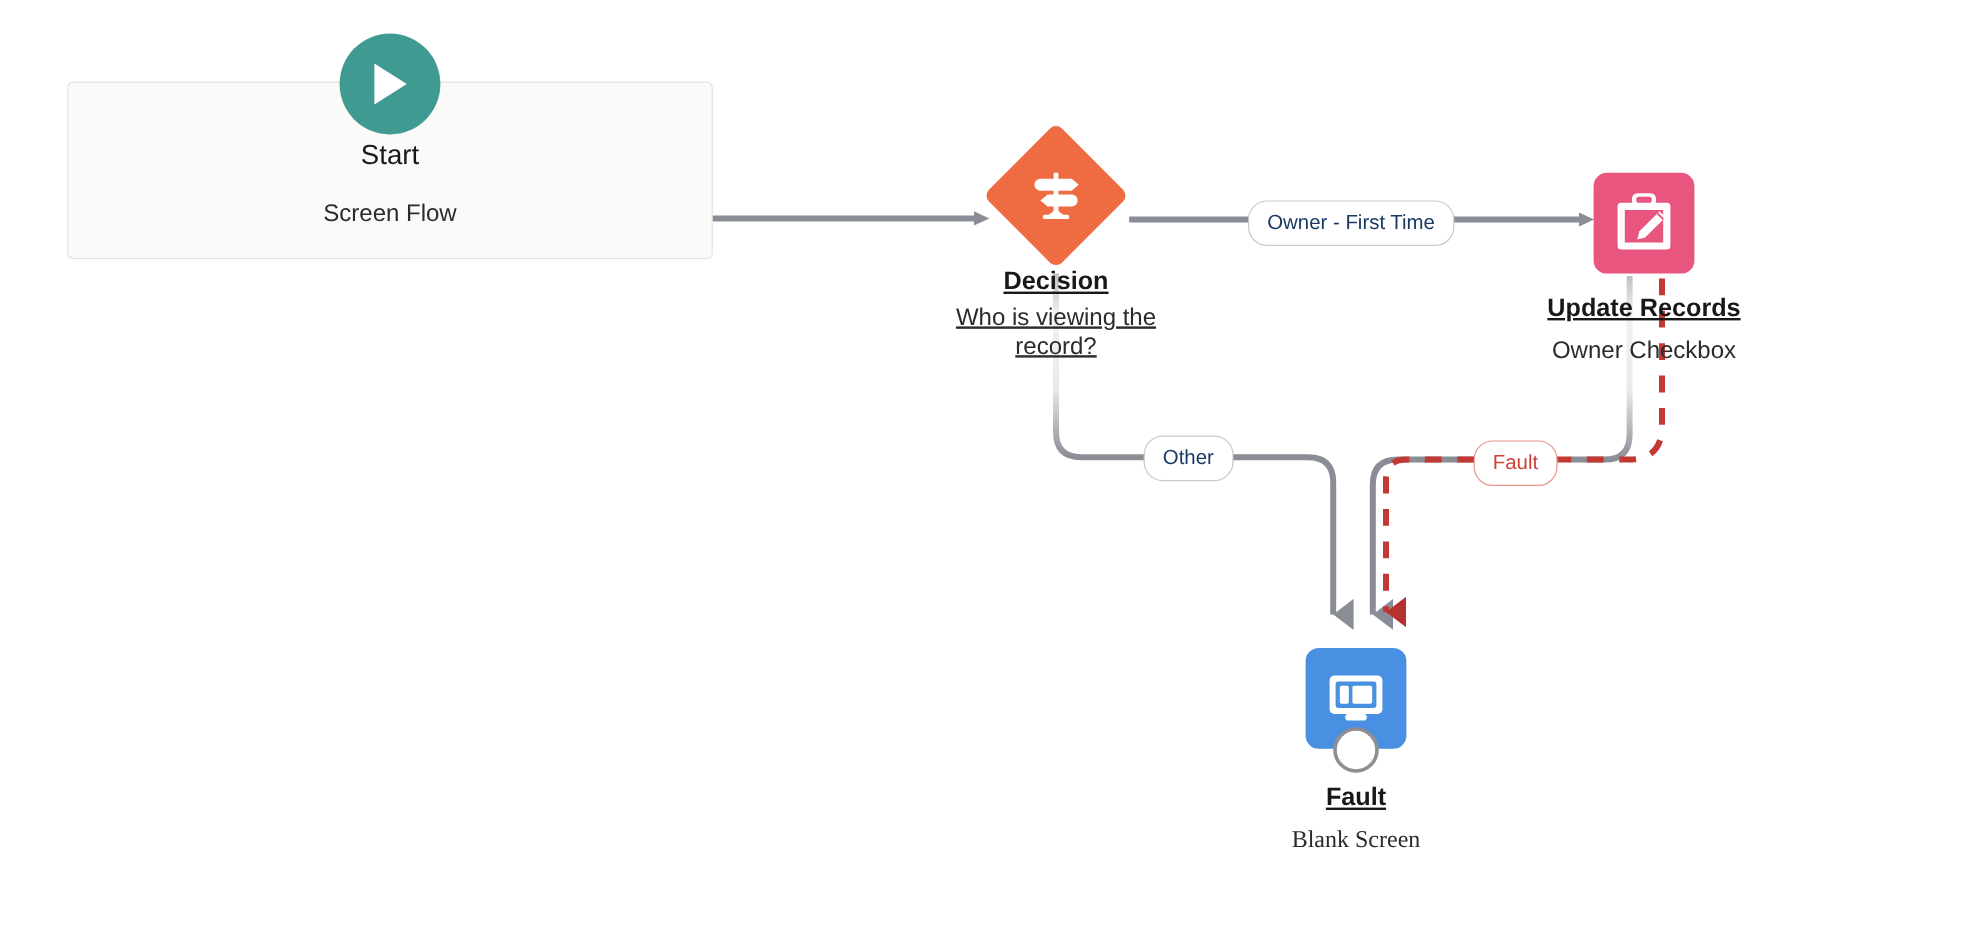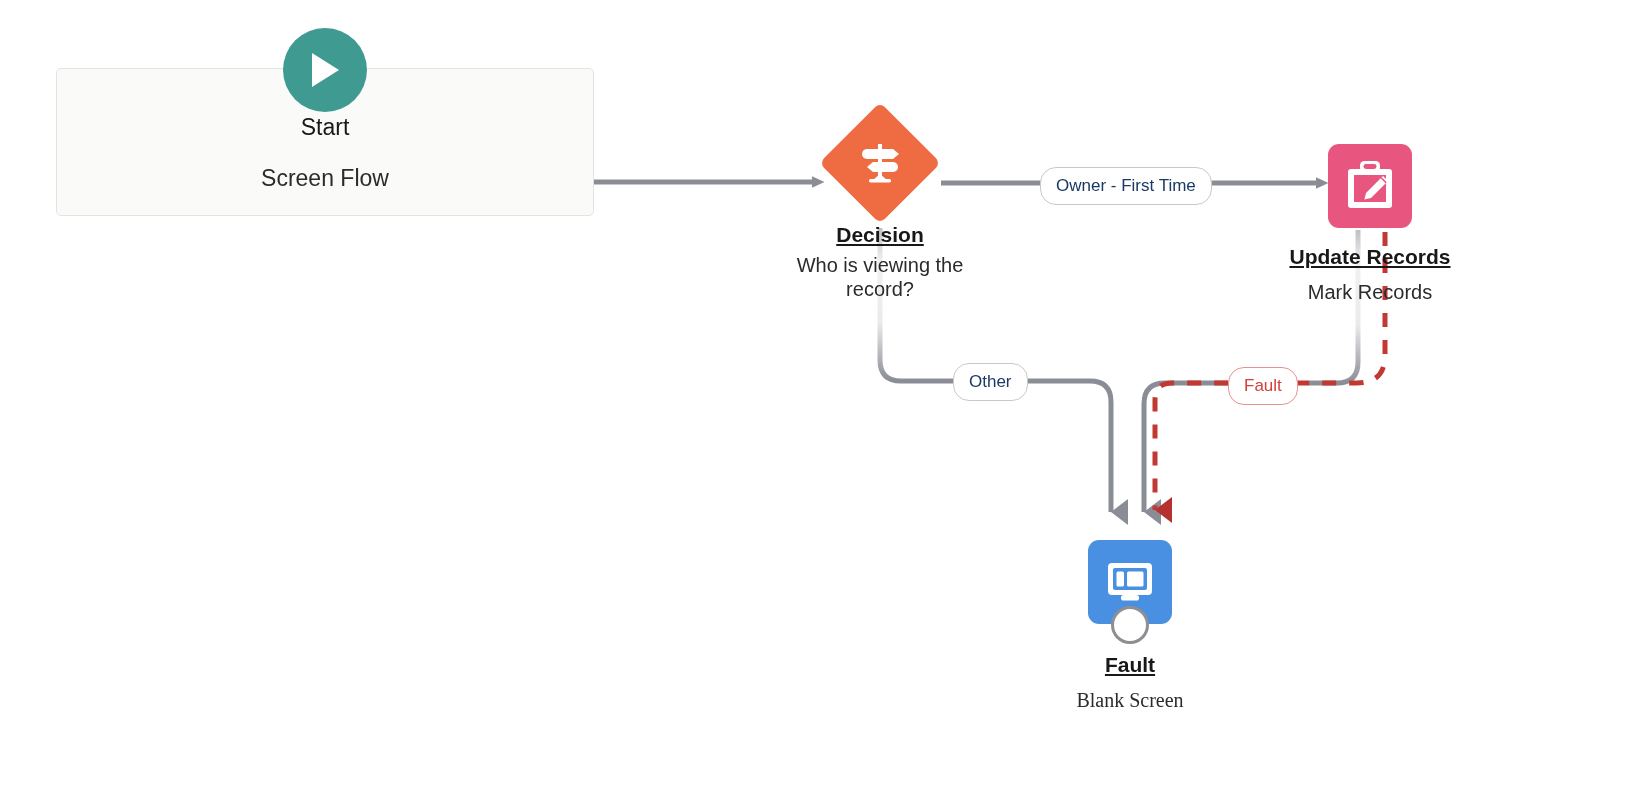--- a/index.html
+++ b/index.html
@@ -94,21 +94,21 @@
     z-index: 3;
   }
   .start-label {
     font-size: 23px;
     font-weight: normal;
     color: #181818;
     line-height: 1.2;
     margin-top: 4px;
   }
   .start-sublabel {
-    font-size: 23px;
+    font-size: 20px;
     color: #2b2b2b;
     margin-top: 24px;
   }
 
   
   #decision-node {
     left: 760px;
     top: 120px;
     width: 240px;
   }
@@ -125,20 +125,21 @@
     z-index: 3;
   }
   .diamond > svg { transform: rotate(-45deg); }
   #decision-node .node-title { margin-top: 16px; }
   #decision-node .node-sub {
     width: 230px;
     white-space: normal;
     line-height: 1.16;
     margin-top: 6px;
     font-size: 20px;
+    text-decoration: underline;
   }
 
   
   .sq-icon {
     width: 84px;
     height: 84px;
     border-radius: 11px;
     display: flex;
     align-items: center;
     justify-content: center;
@@ -289,21 +290,21 @@
         <path d="M9 15 h32 v27 H9 Z" fill="#e8557e"></path>
 
         <rect x="15" y="1" width="20" height="11" rx="4.5" fill="#ffffff"></rect>
         <rect x="18.5" y="4" width="13" height="5" rx="2.4" fill="#e8557e"></rect>
 
         <path d="M38 16 l5 5 -17 17 -6.6 1.6 1.6 -6.6 Z" fill="#ffffff"></path>
         <path d="M36.2 17.8 l4.9 4.9" stroke="#e8557e" stroke-width="1.6"></path>
       </svg>
     </div>
     <div class="node-title">Update Records</div>
-    <div class="node-sub">Mark Records</div>
+    <div class="node-sub">Owner Checkbox</div>
   </div>
 
   <div class="node" id="screen-node">
     <div class="sq-icon">
       <svg width="52" height="48" viewBox="0 0 52 48" aria-hidden="true">
         <rect x="4" y="5" width="44" height="32" rx="4" fill="#ffffff"></rect>
         <rect x="9" y="10" width="34" height="22" rx="2" fill="#4a90e2"></rect>
         <rect x="12.5" y="13.5" width="7.5" height="15" rx="1.5" fill="#ffffff"></rect>
         <rect x="23" y="13.5" width="16.5" height="15" rx="1.5" fill="#ffffff"></rect>
         <rect x="17" y="37" width="18" height="5.5" rx="2.6" fill="#ffffff"></rect>

